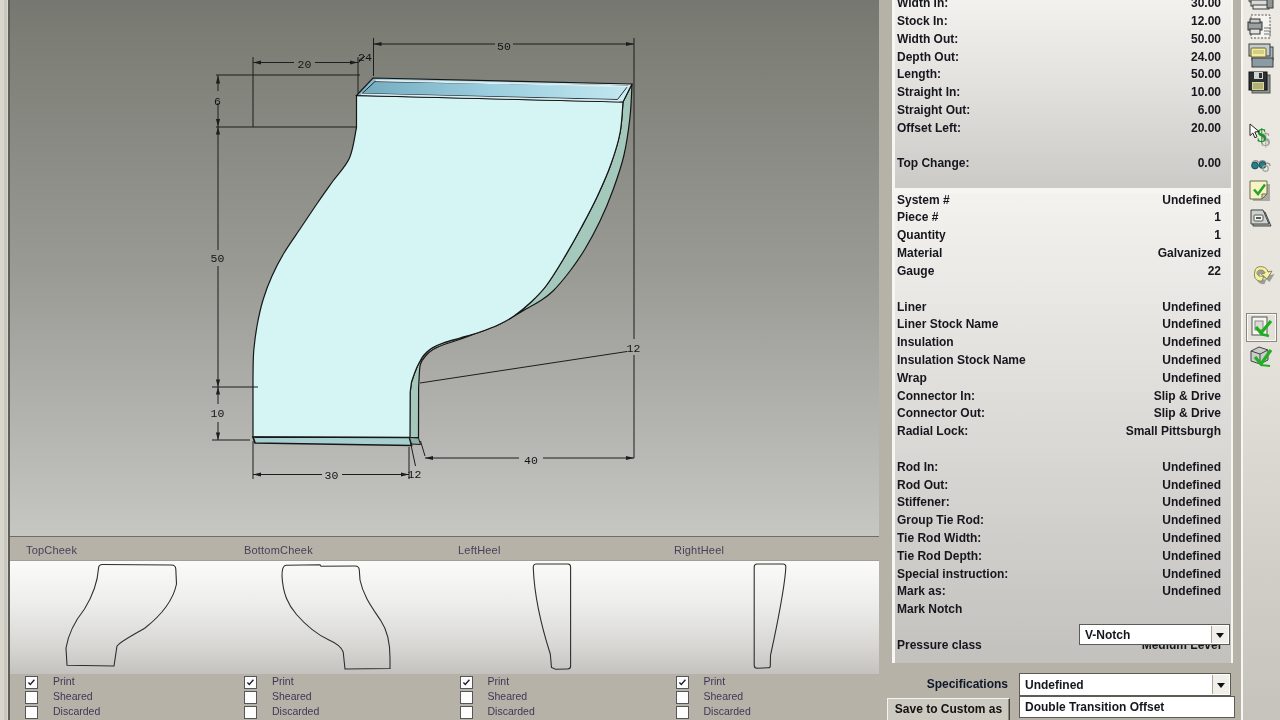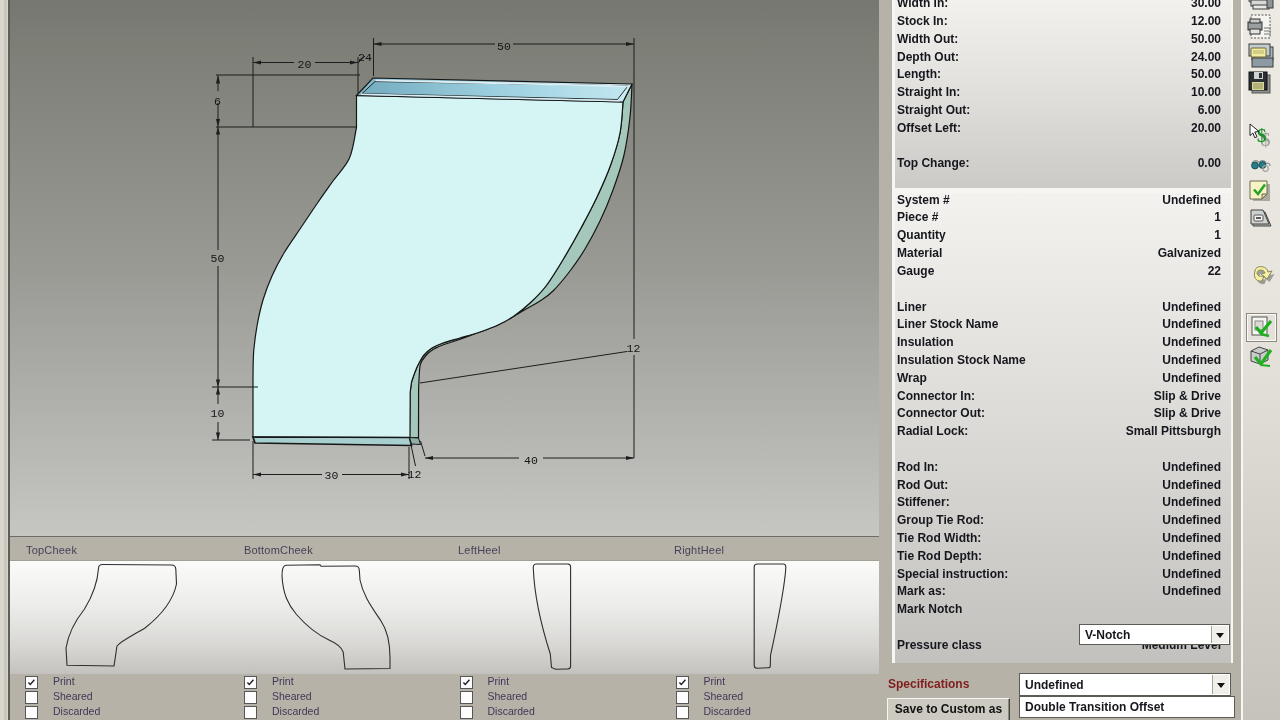--- a/index.html
+++ b/index.html
@@ -29,22 +29,22 @@
 .prow .v{position:absolute;right:2px;white-space:nowrap;}
 #toolbar{position:absolute;left:1243px;top:0;width:37px;height:720px;background:linear-gradient(180deg,#edeae3 0%,#e7e4dd 45%,#d2cfc8 78%,#c6c3bc 100%);}
 #toolbarwl{position:absolute;left:1241px;top:0;width:2px;height:720px;background:#f8f7f4;}
 .ddown{position:absolute;background:#fff;border:1px solid #5c5c54;}
 .ddbtn{position:absolute;right:1px;top:1px;bottom:1px;width:16px;background:#f1efe9;
   border-left:1px solid #a8a49a;}
 .ddbtn:after{content:"";position:absolute;left:4px;top:50%;margin-top:-2px;
   border-left:4px solid transparent;border-right:4px solid transparent;border-top:5px solid #111;}
 .ddtext{position:absolute;left:5px;top:0;bottom:0;display:flex;align-items:center;
   font-size:12px;font-weight:bold;color:#16161e;}
-#speclab{position:absolute;left:888px;top:677px;width:120px;text-align:left;font-size:12px;
-  font-weight:bold;color:#7f1d1d;}
+#speclab{position:absolute;left:888px;top:677px;width:120px;text-align:right;font-size:12px;
+  font-weight:bold;color:#0f172a;}
 #savebtn{position:absolute;left:887px;top:698px;width:121px;height:22px;
   background:#ccc9c0;border:1px solid #454540;border-top-color:#f6f5f1;border-left-color:#f6f5f1;
   box-shadow:inset -1px -1px 0 #8b887e;
   text-align:center;line-height:21px;font-size:12px;font-weight:bold;color:#111;}
 #nameinput{position:absolute;left:1019px;top:696px;width:209px;height:20px;background:#fff;
   border:1px solid #5c5c54;line-height:20px;font-size:12px;font-weight:bold;color:#16161e;
   padding-left:5px;}
 svg.ovl{position:absolute;left:0;top:0;}
 </style></head>
 <body>

